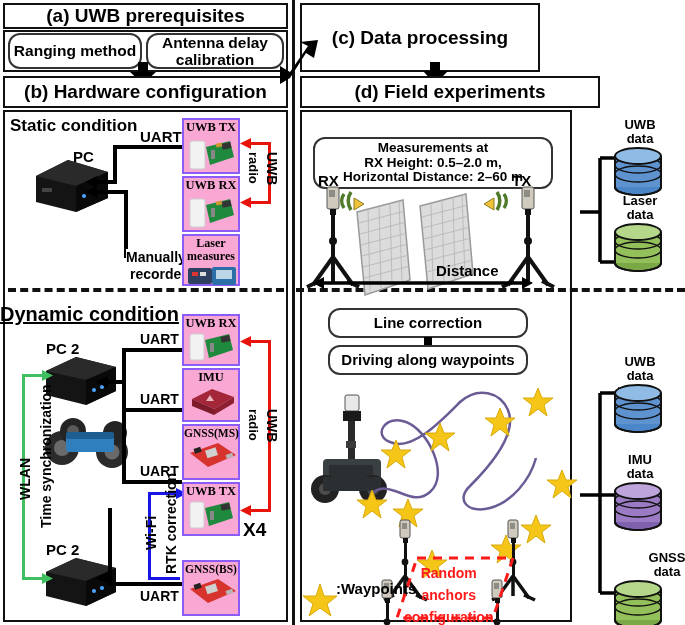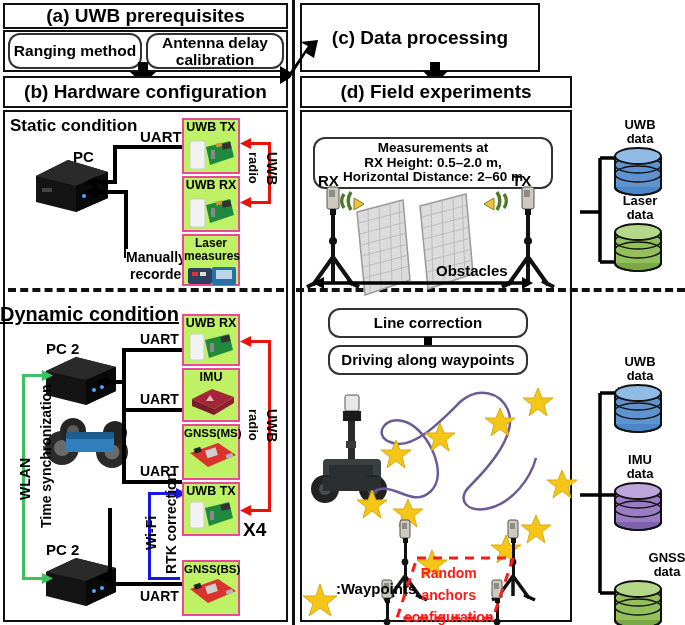--- a/index.html
+++ b/index.html
@@ -6,21 +6,21 @@
   body{width:685px;height:625px;position:relative;overflow:hidden;
        font-family:"Liberation Sans", sans-serif;color:#000;}
   .panel{position:absolute;border:2.5px solid #111;background:#fff;box-sizing:border-box;}
   .hdr{position:absolute;border:2.5px solid #111;background:#fff;box-sizing:border-box;
        display:flex;align-items:center;justify-content:center;font-weight:bold;}
   .rbox{position:absolute;border:2.5px solid #333;border-radius:12px;background:#fff;
         box-sizing:border-box;display:flex;align-items:center;justify-content:center;
         text-align:center;font-weight:bold;line-height:1.1;}
   .lbl{position:absolute;font-weight:bold;white-space:nowrap;}
   .vlbl{position:absolute;font-weight:bold;white-space:nowrap;transform-origin:0 0;}
-  .devbox{position:absolute;border:2px solid #ec4899;background:#bef264;box-sizing:border-box;}
+  .devbox{position:absolute;border:2px solid #8b5cf6;background:#f9a8d4;box-sizing:border-box;font-family:Liberation Serif, serif;}
   .devcap{position:absolute;left:0;right:0;top:1px;text-align:center;font-weight:bold;
           font-size:12.5px;line-height:13px;}
   .line{position:absolute;background:#000;}
   .rline{position:absolute;background:#e8140c;}
   .bline{position:absolute;background:#1616e6;}
   .gline{position:absolute;background:#3fbf5f;}
   .dash-h{position:absolute;border-top:4px dashed #111;}
   .vdiv{position:absolute;background:#111;}
   svg{position:absolute;overflow:visible;}
   .dbtext{position:absolute;text-align:center;font-weight:bold;font-size:13px;line-height:14px;width:80px;}
@@ -276,21 +276,21 @@
 </div>
 
 <svg width="40" height="46" style="left:278px;top:40px;">
   <polygon points="2,44 2,26 12,32 30,6 22,2 40,0 36,18 28,13 12,38" fill="#000" transform="translate(0,0)"></polygon>
 </svg>
 
 <svg width="28" height="22" style="left:423px;top:62px;">
   <polygon points="7,0 17,0 17,9 25,9 12,22 0,9 7,9" fill="#000"></polygon>
 </svg>
 
-<div class="hdr" style="left:300px;top:76px;width:272px;height:32px;font-size:19px;">
+<div class="hdr" style="left:300px;top:76px;width:300px;height:32px;font-size:19px;">
   <span>(d) Field experiments</span>
 </div>
 
 <div class="panel" style="left:300px;top:110px;width:272px;height:512px;"></div>
 
 <div class="dash-h" style="left:296px;top:288px;width:389px;"></div>
 
 <div class="rbox" style="left:313px;top:117px;width:240px;height:52px;font-size:13.5px;white-space:pre-line;margin-top:20px;">
   <span>Measurements at
 RX Height: 0.5–2.0 m,
@@ -359,21 +359,21 @@
   <line x1="2" y1="102" x2="14" y2="96" stroke="#111" stroke-width="4"></line>
   <line x1="42" y1="96" x2="54" y2="102" stroke="#111" stroke-width="4"></line>
 </svg>
 <div class="lbl" style="left:512px;top:172px;font-size:15px;">TX</div>
 <svg width="32" height="28" style="left:476px;top:188px;">
   <path d="M28 20 A12 12 0 0 0 28 6" stroke="#4f7a28" stroke-width="3.5" fill="none"></path>
   <path d="M21 22 A16 16 0 0 0 21 4" stroke="#4f7a28" stroke-width="3.5" fill="none"></path>
   <polygon points="18,10 8,16 18,22" fill="#f0c23a" stroke="#8a7a20" stroke-width="1"></polygon>
 </svg>
 
-<div class="lbl" style="left:436px;top:262px;font-size:15px;">Obstacles</div>
+<div class="lbl" style="left:436px;top:262px;font-size:15px;">Distance</div>
 <svg width="220" height="14" style="left:313px;top:276px;">
   <line x1="10" y1="7" x2="210" y2="7" stroke="#000" stroke-width="3.5"></line>
   <polygon points="0,7 11,1 11,13" fill="#000"></polygon>
   <polygon points="220,7 209,1 209,13" fill="#000"></polygon>
 </svg>
 
 <svg width="60" height="120" style="left:578px;top:150px;">
   <line x1="2" y1="62" x2="22" y2="62" stroke="#000" stroke-width="3.5"></line>
   <line x1="22" y1="8" x2="22" y2="112" stroke="#000" stroke-width="3.5"></line>
   <line x1="22" y1="8" x2="42" y2="8" stroke="#000" stroke-width="3.5"></line>

